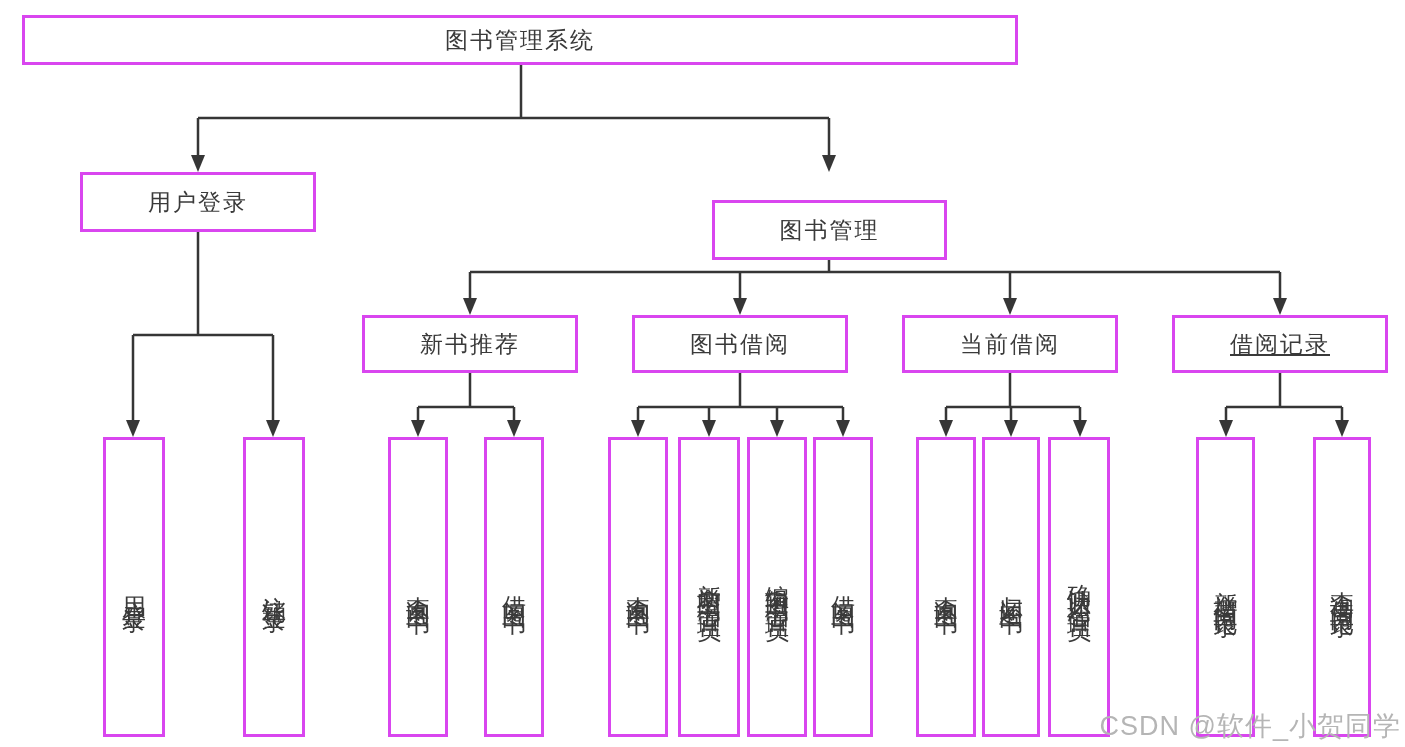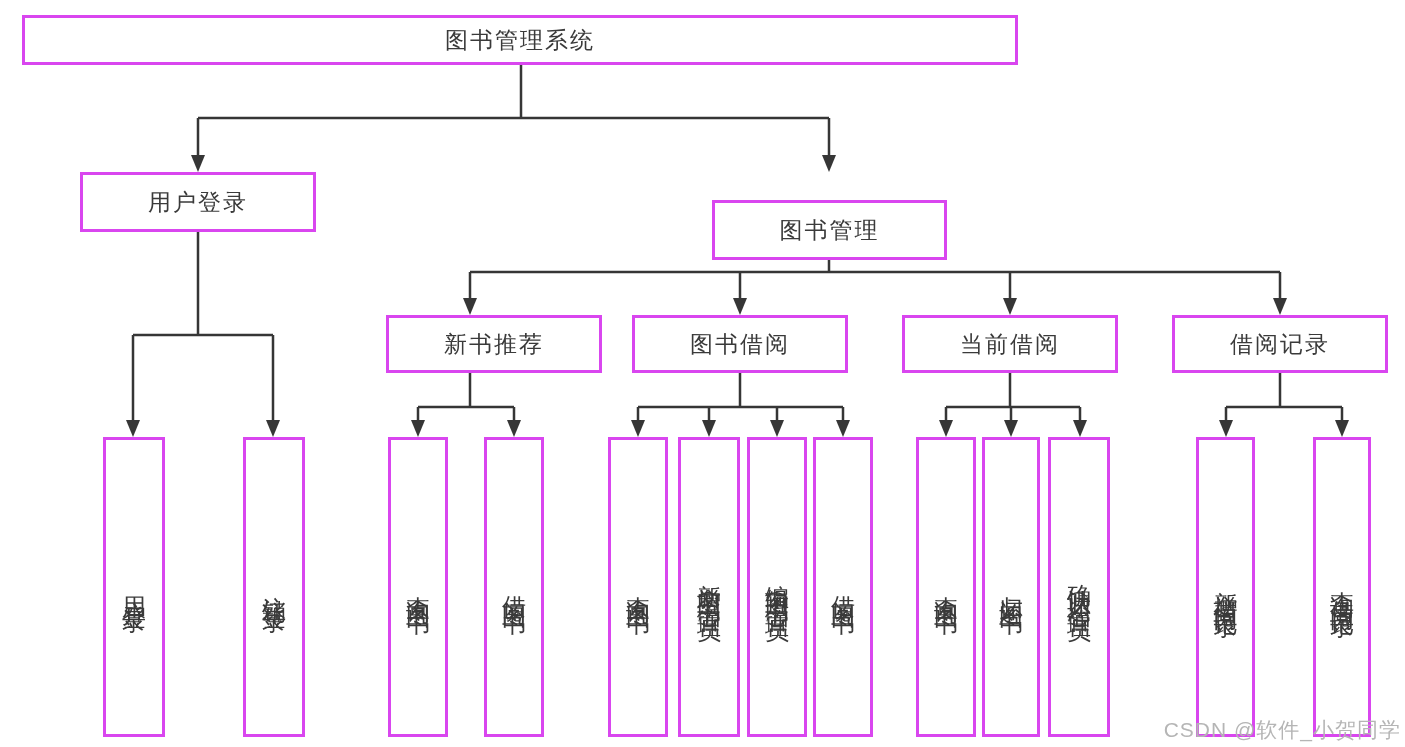--- a/index.html
+++ b/index.html
@@ -27,34 +27,34 @@
     writing-mode:vertical-rl;
     text-orientation:mixed;
     font-size:24px;
     letter-spacing:5px;
     line-height:1;
   }
   .watermark{
     position:absolute;
     right:4px;
     bottom:3px;
-    font-size:21px;
+    font-size:27px;
     letter-spacing:1px;
     color:#b5b5b5;
     z-index:3;
     white-space:nowrap;
   }
   
   #n-root{left:22px;top:15px;width:996px;height:50px;}
   #n-user-login{left:80px;top:172px;width:236px;height:60px;}
   #n-book-mgmt{left:712px;top:172px;width:235px;height:60px;margin-top:28px;}
-  #n-new-book{left:362px;top:315px;width:216px;height:58px;margin-left:24px;}
+  #n-new-book{left:362px;top:315px;width:216px;height:58px;}
   #n-book-borrow{left:632px;top:315px;width:216px;height:58px;}
   #n-cur-borrow{left:902px;top:315px;width:216px;height:58px;}
-  #n-borrow-rec{left:1172px;top:315px;width:216px;height:58px;}
+  #n-borrow-rec{left:1172px;top:315px;width:216px;height:58px;text-decoration:underline;}
   .leaf{top:437px;height:300px;}
   #l-a1{left:103px;width:62px;}
   #l-a2{left:243px;width:62px;}
   #l-b1{left:388px;width:60px;}
   #l-b2{left:484px;width:60px;}
   #l-c1{left:608px;width:60px;}
   #l-c2{left:678px;width:62px;}
   #l-c3{left:747px;width:60px;}
   #l-c4{left:813px;width:60px;}
   #l-d1{left:916px;width:60px;}

